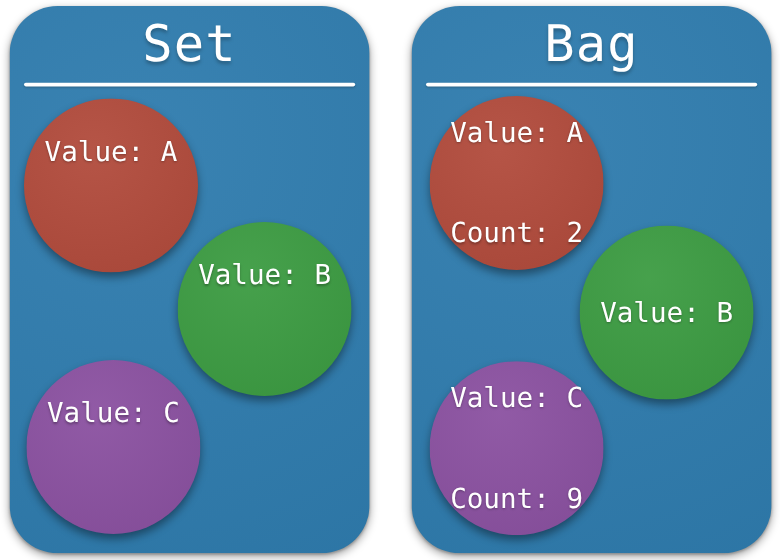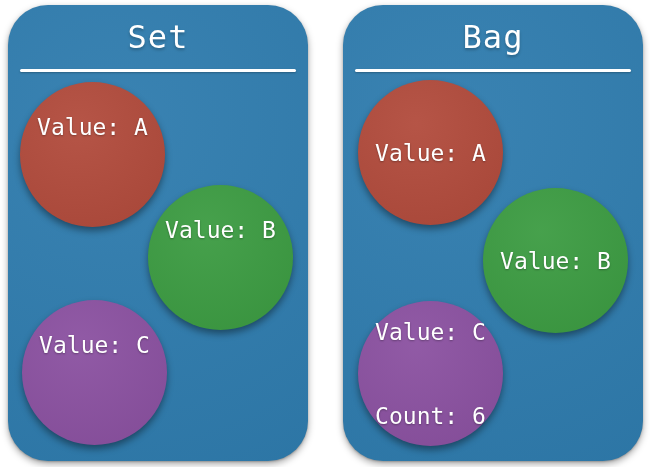--- a/index.html
+++ b/index.html
@@ -26,21 +26,21 @@
     background-image: radial-gradient(circle at 35% 25%, rgba(255,255,255,0.05), rgba(0,0,0,0.05));
   }
   .panel-set { left: 8px; }
   .panel-bag { left: 343px; }
   .panel-title {
     position: absolute;
     top: 6px;
     left: 0;
     width: 100%;
     text-align: center;
-    font-size: 32px;
+    font-size: 42px;
     line-height: 52px;
     color: #ffffff;
     text-shadow: 0 2px 3px rgba(0,0,0,0.25);
     letter-spacing: 1px;
   }
   .title-rule {
     position: absolute;
     left: 12px;
     right: 12px;
     top: 64px;
@@ -107,30 +107,31 @@
     </div>
   </div>
 
   <div class="panel panel-bag" style="background-color: rgb(47, 124, 174);">
     <div class="panel-title">Bag</div>
     <div class="title-rule"></div>
 
     <div class="circle bag-red" style="background-color: rgb(177, 74, 59);">
       <div class="circle-text">
         <div>Value: A</div>
+        <div>Count: 2</div>
       </div>
     </div>
 
     <div class="circle bag-green" style="background-color: rgb(59, 155, 65);">
       <div class="circle-text">
         <div>Value: B</div>
       </div>
     </div>
 
     <div class="circle bag-purple" style="background-color: rgb(138, 80, 160);">
       <div class="circle-text">
         <div>Value: C</div>
-        <div>Count: 6</div>
+        <div>Count: 9</div>
       </div>
     </div>
   </div>
 
 </div>
 
 </body></html>

